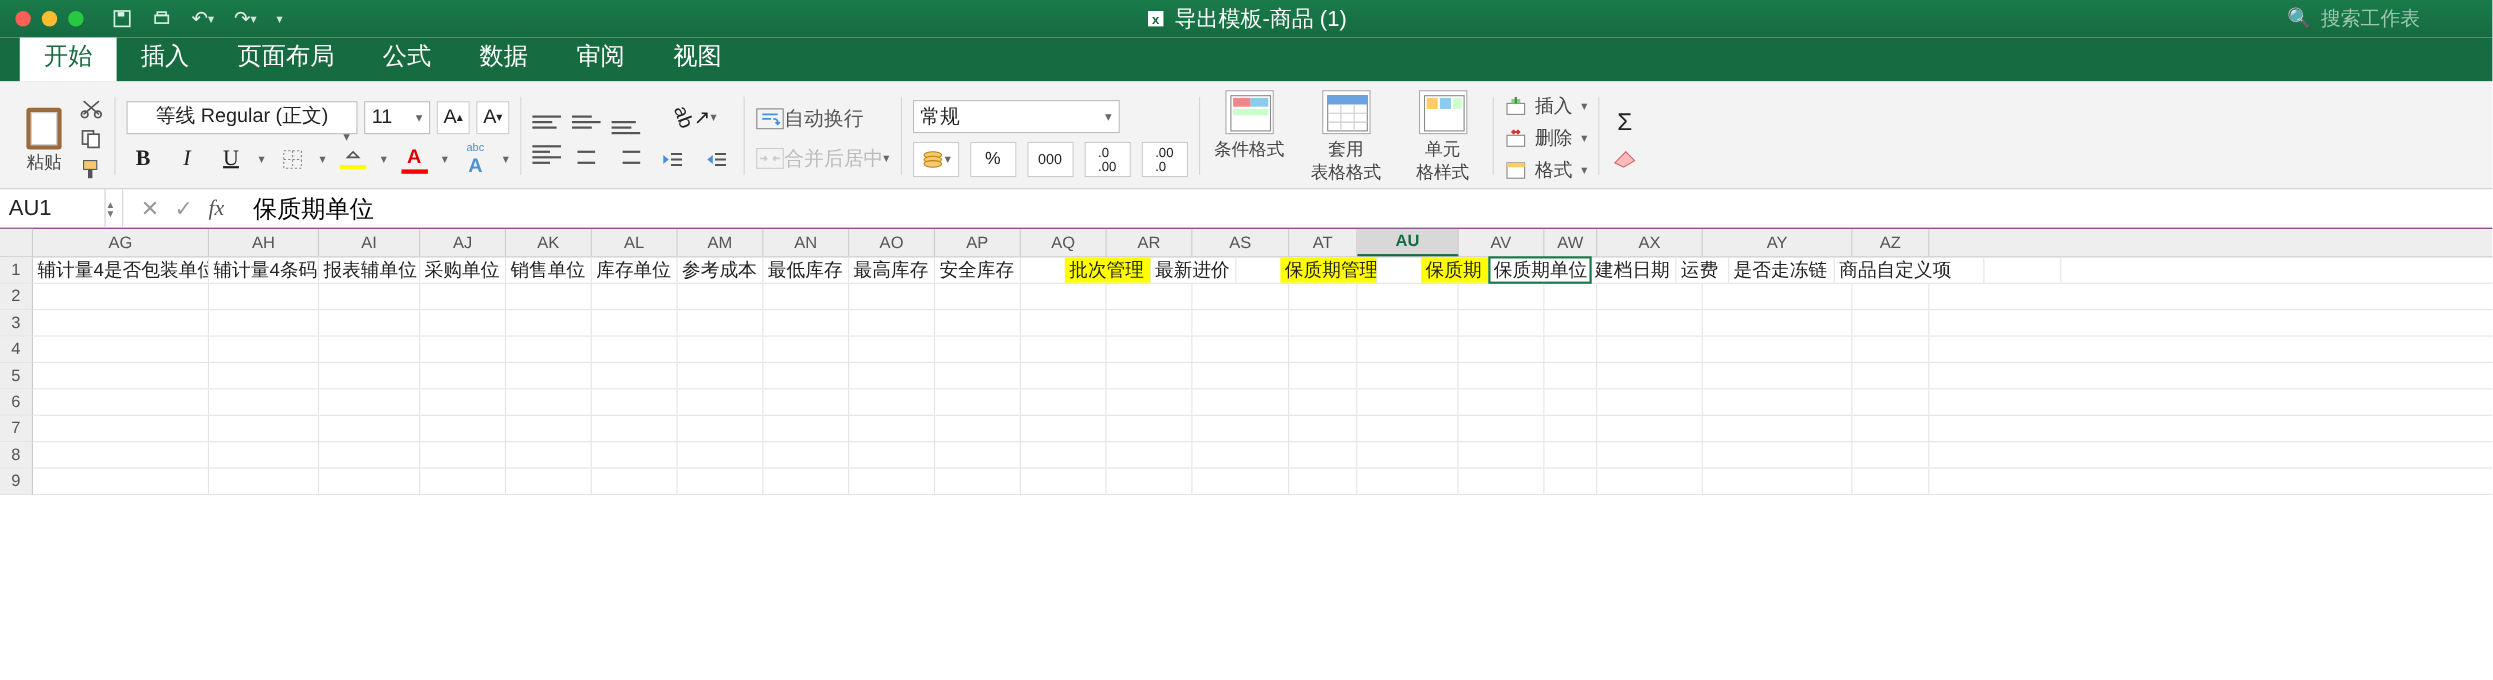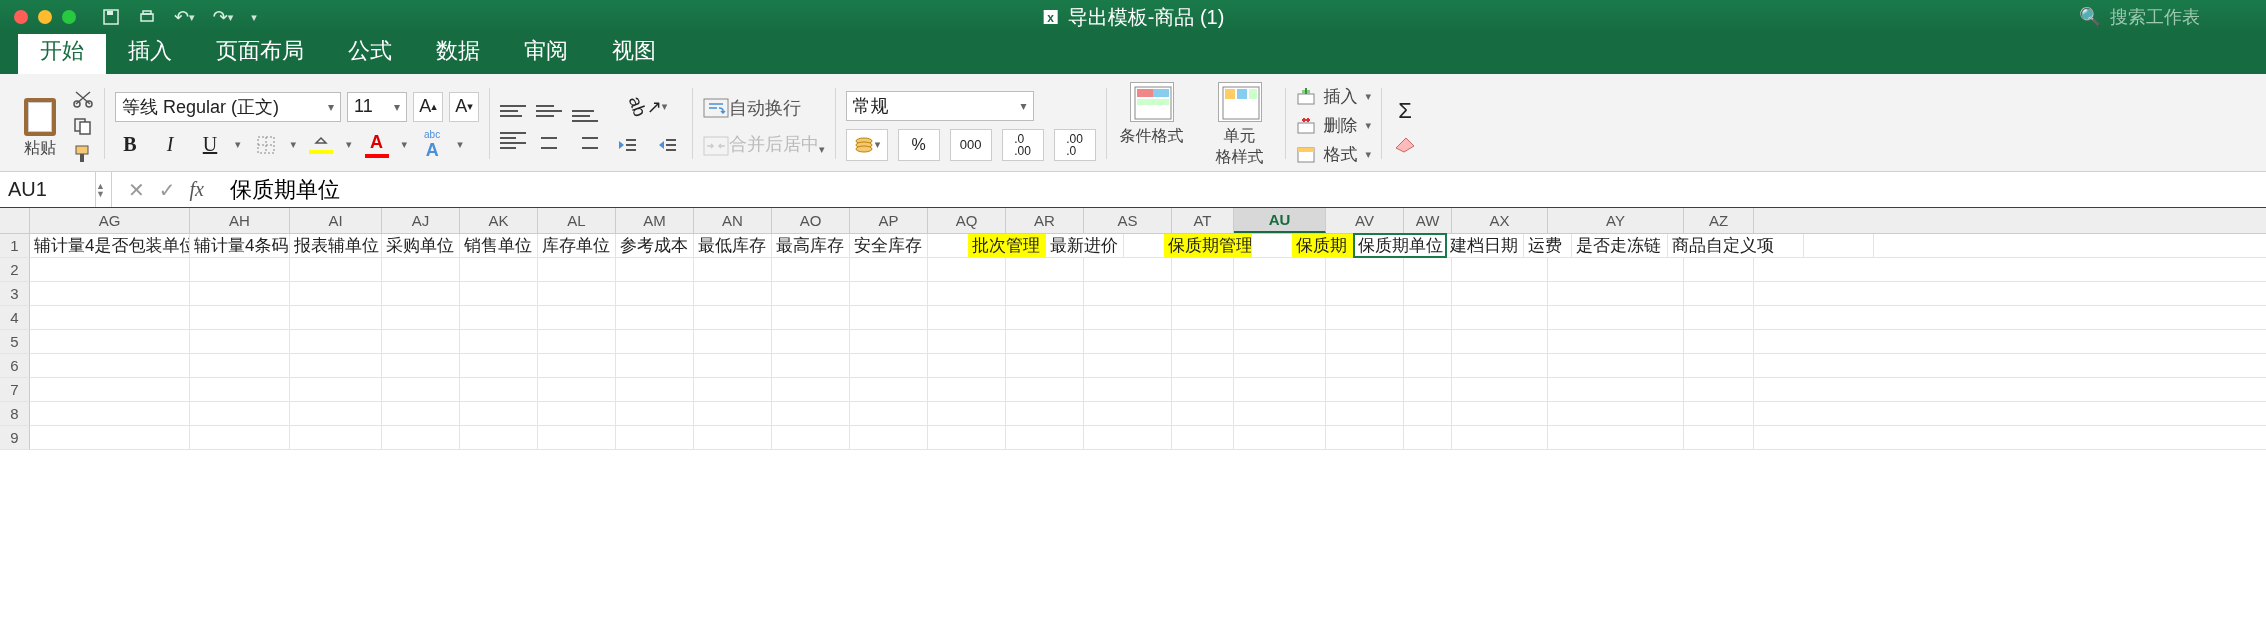--- a/index.html
+++ b/index.html
@@ -23,37 +23,37 @@
   .group { display: flex; align-items: center; padding: 0 10px; position: relative; }
   .sep { width: 1px; background: #d6d6d6; margin: 8px 0 12px 0; }
   .big-btn { display: flex; flex-direction: column; align-items: center; justify-content: center; gap: 2px; padding: 2px 6px; font-size: 16px; color: #444; }
   .clipboard-icon { width: 36px; height: 44px; position: relative; }
   .clipboard-icon .board { position: absolute; inset: 6px 2px 0 2px; background: #9b6b3a; border-radius: 3px; }
   .clipboard-icon .paper { position: absolute; left: 6px; top: 10px; right: 6px; bottom: 4px; background: #fff; border: 1px solid #ccc; }
   .mini-col { display: flex; flex-direction: column; gap: 8px; padding-left: 8px; font-size: 16px; color: #555; }
   .font-row { display: flex; align-items: center; gap: 6px; margin-bottom: 8px; }
   .combo { background: #fff; border: 1px solid #bdbdbd; height: 30px; display: flex; align-items: center; padding: 0 6px; font-size: 18px; }
   .combo .caret { margin-left: auto; font-size: 12px; color: #666; padding-left: 8px; }
-  .font-name { width: 226px; }
+  .font-name { width: 210px; flex-direction: column; }
   .font-size { width: 60px; }
   .sq { width: 30px; height: 30px; border: 1px solid #ccc; background: #fff; display: inline-flex; align-items: center; justify-content: center; font-size: 18px; }
   .sq.nb { border: none; background: transparent; }
   .format-row { display: flex; align-items: center; gap: 10px; }
   .bold { font-weight: bold; font-family: "Times New Roman", serif; font-size: 20px; }
   .italic { font-style: italic; font-family: "Times New Roman", serif; font-size: 20px; }
   .underline { text-decoration: underline; font-family: "Times New Roman", serif; font-size: 20px; }
   .fill-swatch { display: inline-block; width: 24px; height: 4px; background: #ffff00; }
   .font-swatch { display: inline-block; width: 24px; height: 4px; background: #ff0000; }
   .align-block { display: flex; flex-direction: column; gap: 8px; }
   .align-row { display: flex; gap: 10px; }
   .align-ic { width: 26px; height: 22px; display: flex; flex-direction: column; justify-content: center; gap: 3px; }
   .align-ic span { height: 2px; background: #555; display: block; }
   .wrap-col { display: flex; flex-direction: column; gap: 12px; font-size: 18px; color: #555; }
   .wrap-row { display: flex; align-items: center; }
-  .dim { color: #bbb; align-items: flex-end; }
+  .dim { color: #bbb; }
   .num-group { display: flex; flex-direction: column; gap: 8px; }
   .num-combo { width: 188px; }
   .num-row { display: flex; gap: 10px; }
   .ic-btn { width: 42px; height: 32px; border: 1px solid #ccc; background: #fff; display: inline-flex; align-items: center; justify-content: center; font-size: 16px; }
   .styles-group { display: flex; gap: 18px; align-items: flex-start; padding-top: 2px; }
   .style-btn { display: flex; flex-direction: column; align-items: center; gap: 4px; font-size: 16px; color: #444; width: 70px; }
   .style-ic { width: 44px; height: 40px; border: 1px solid #aaa; background: #fff; position: relative; }
   .cells-col { display: flex; flex-direction: column; gap: 6px; font-size: 17px; color: #444; }
   .cells-row { display: flex; align-items: center; gap: 8px; }
   .caret { font-size: 11px; color: #666; }
@@ -329,20 +329,34 @@
             <rect x="22" y="6" width="16" height="8" fill="#8ce"></rect>
             <rect x="6" y="16" width="32" height="6" fill="#cfc"></rect>
           </svg>
         </div>
       <span>条件格式</span>
     </div>
     <div class="style-btn">
       <div class="style-ic">
           <svg width="44" height="40" viewBox="0 0 44 40">
             <rect x="4" y="4" width="36" height="32" fill="#fff" stroke="#888"></rect>
+            <rect x="4" y="4" width="36" height="8" fill="#6aa3e0"></rect>
+            <line x1="4" y1="20" x2="40" y2="20" stroke="#ccc"></line>
+            <line x1="4" y1="28" x2="40" y2="28" stroke="#ccc"></line>
+            <line x1="16" y1="12" x2="16" y2="36" stroke="#ccc"></line>
+            <line x1="28" y1="12" x2="28" y2="36" stroke="#ccc"></line>
+          </svg>
+        </div>
+      <span style="white-space:pre-line; text-align:center">套用
+表格格式</span>
+    </div>
+    <div class="style-btn">
+      <div class="style-ic">
+          <svg width="44" height="40" viewBox="0 0 44 40">
+            <rect x="4" y="4" width="36" height="32" fill="#fff" stroke="#888"></rect>
             <rect x="6" y="6" width="10" height="10" fill="#fc6"></rect>
             <rect x="18" y="6" width="10" height="10" fill="#8ce"></rect>
             <rect x="30" y="6" width="8" height="10" fill="#cfc"></rect>
           </svg>
         </div>
       <span style="white-space:pre-line; text-align:center">单元
 格样式</span>
     </div>
   </div>
   <div class="sep"></div>

